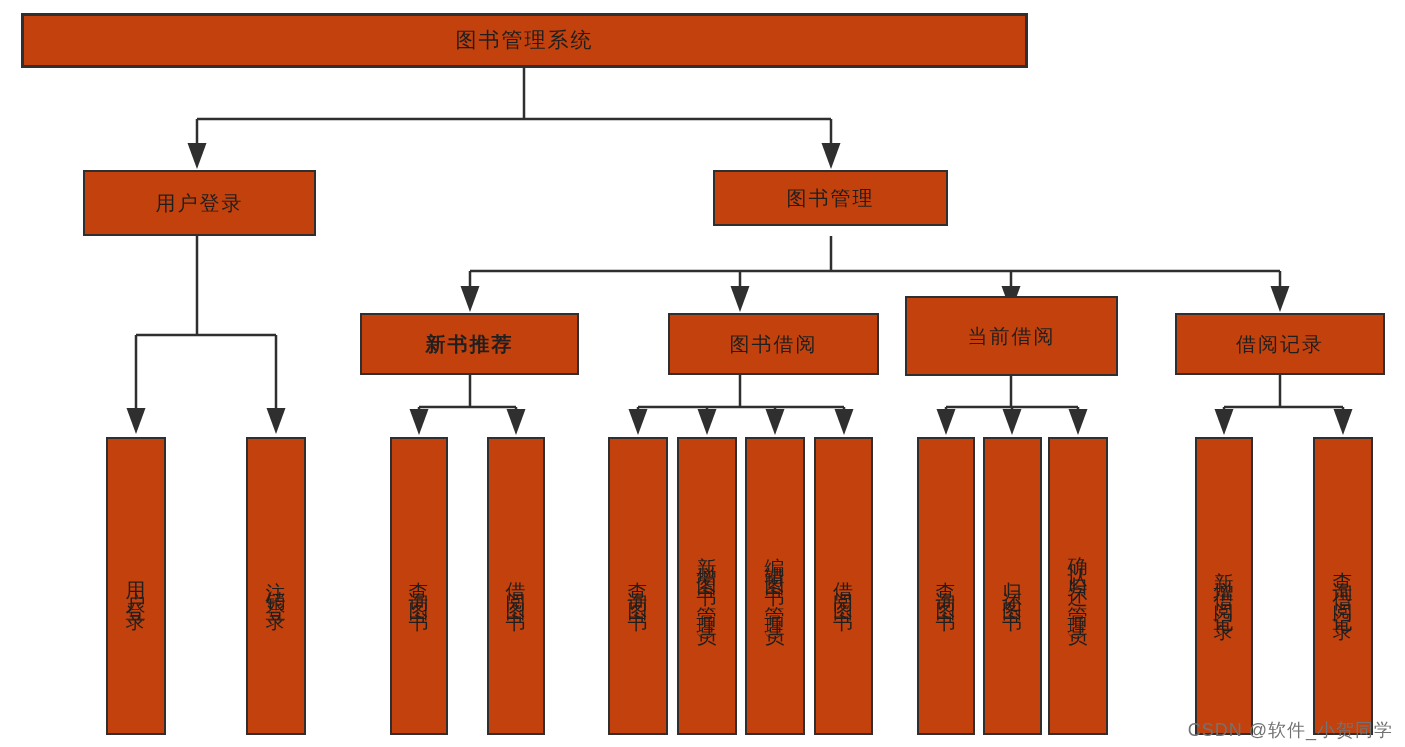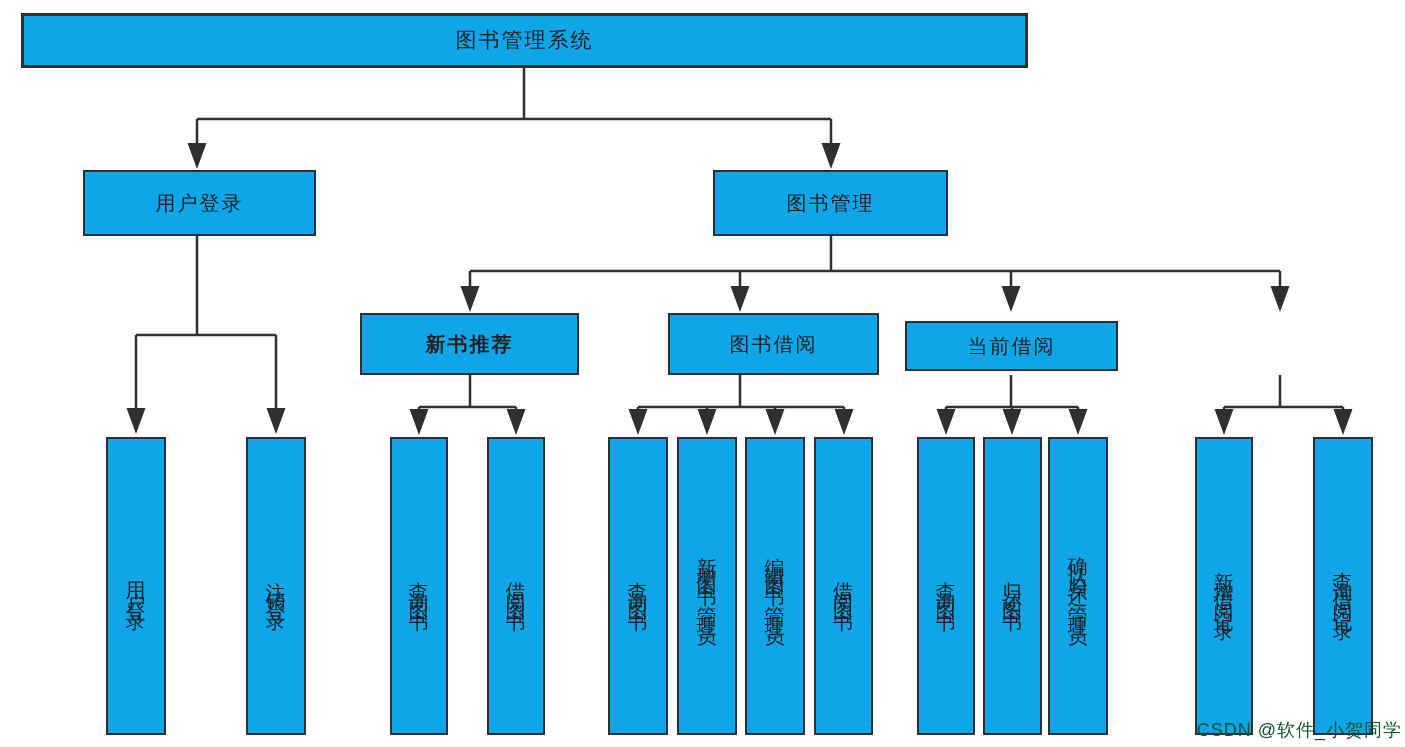--- a/index.html
+++ b/index.html
@@ -19,21 +19,21 @@
     position: absolute;
     left: 0;
     top: 0;
     width: 1405px;
     height: 747px;
     z-index: 1;
   }
   .node {
     position: absolute;
     box-sizing: border-box;
-    background: #0ea5e9;
+    background: #c2410c;
     border: 2px solid #2f2f2f;
     color: #1f1f1f;
     display: flex;
     align-items: center;
     justify-content: center;
     z-index: 2;
     line-height: 1.25;
   }
   .node.root {
     border-width: 3px;
@@ -46,26 +46,26 @@
   }
   .node.leaf {
     writing-mode: vertical-rl;
     text-orientation: mixed;
     font-size: 20px;
     letter-spacing: 10px;
     line-height: 1;
   }
   .watermark {
     position: absolute;
-    right: 3px;
+    right: 12px;
     bottom: 5px;
     z-index: 3;
     font-size: 18px;
     letter-spacing: 1px;
-    color: #14532d;
+    color: #737373;
     margin-left: 48px;
   }
 </style>
 </head>
 <body>
 
 <div class="stage">
 
   <svg class="connectors" id="connectors" viewBox="0 0 1405 747" xmlns="http://www.w3.org/2000/svg">
     <path d="M524 68 V119 M197 119 H831 M197 119 V146 M831 119 V146
@@ -92,25 +92,26 @@
       <polygon points="936.5,409 955.5,409 946,435" fill="#2f2f2f"></polygon>
       <polygon points="1002.5,409 1021.5,409 1012,435" fill="#2f2f2f"></polygon>
       <polygon points="1068.5,409 1087.5,409 1078,435" fill="#2f2f2f"></polygon>
       <polygon points="1214.5,409 1233.5,409 1224,435" fill="#2f2f2f"></polygon>
       <polygon points="1333.5,409 1352.5,409 1343,435" fill="#2f2f2f"></polygon>
     </svg>
 
   <div class="node root" style="left:21px; top:13px; width:1007px; height:55px;">图书管理系统</div>
 
   <div class="node h" style="left:83px; top:170px; width:233px; height:66px;">用户登录</div>
-  <div class="node h" style="left:713px; top:170px; width:235px; height:66px;">图书管理</div>
+  <div class="node h" style="left:713px; top:170px; width:235px; height:56px;">图书管理</div>
 
   <div class="node h" style="left:360px; top:313px; width:219px; height:62px;font-weight:bold;">新书推荐</div>
   <div class="node h" style="left:634px; top:313px; width:211px; height:62px;margin-left:34px;">图书借阅</div>
-  <div class="node h" style="left:905px; top:321px; width:213px; height:50px;">当前借阅</div>
+  <div class="node h" style="left:905px; top:296px; width:213px; height:80px;">当前借阅</div>
+  <div class="node h" style="left:1175px; top:313px; width:210px; height:62px;">借阅记录</div>
 
   <div class="node leaf" style="left:106px; top:437px; width:60px; height:298px;">用户登录</div>
   <div class="node leaf" style="left:246px; top:437px; width:60px; height:298px;">注销登录</div>
 
   <div class="node leaf" style="left:390px; top:437px; width:58px; height:298px;">查询图书</div>
   <div class="node leaf" style="left:487px; top:437px; width:58px; height:298px;">借阅图书</div>
 
   <div class="node leaf" style="left:608px; top:437px; width:60px; height:298px;">查询图书</div>
   <div class="node leaf" style="left:677px; top:437px; width:60px; height:298px;">新增图书（管理员）</div>
   <div class="node leaf" style="left:745px; top:437px; width:60px; height:298px;">编辑图书（管理员）</div>

